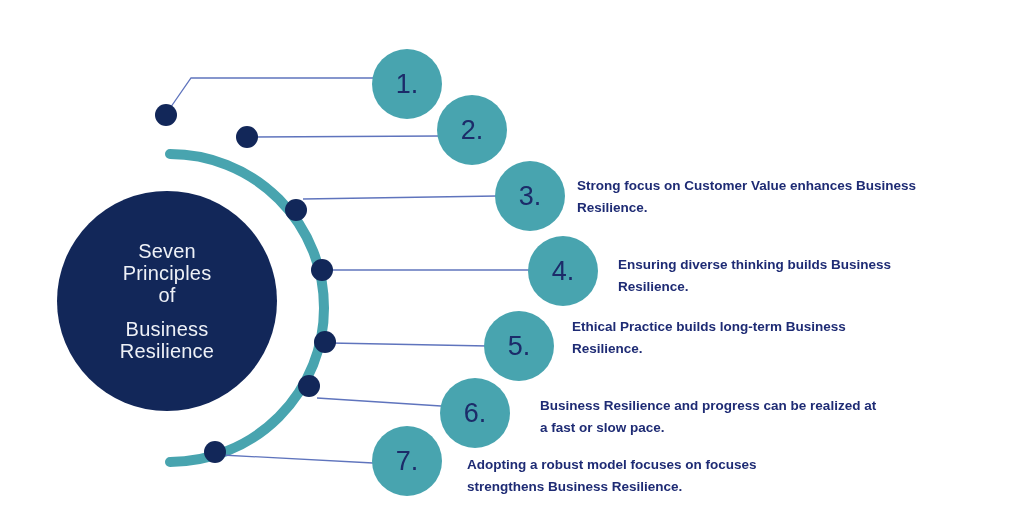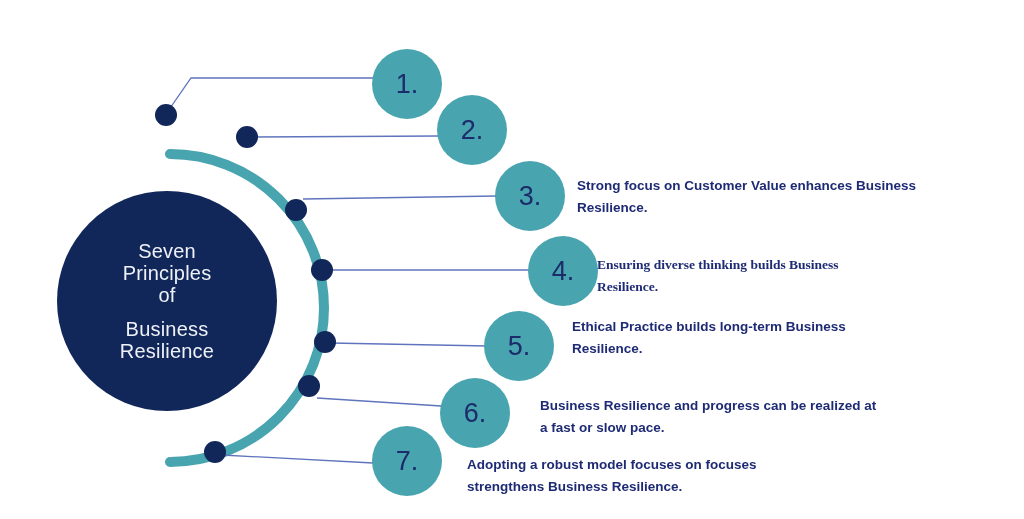--- a/index.html
+++ b/index.html
@@ -82,21 +82,21 @@
   <div class="bubble" style="left:495px;top:161px;">3.</div>
   <div class="bubble" style="left:528px;top:236px;">4.</div>
   <div class="bubble" style="left:484px;top:311px;">5.</div>
   <div class="bubble" style="left:440px;top:378px;">6.</div>
   <div class="bubble" style="left:372px;top:426px;">7.</div>
 
   <div class="desc" style="left:577px;top:175px;">
     <div>Strong focus on Customer Value enhances Business</div>
     <div>Resilience.</div>
   </div>
-  <div class="desc" style="left:597px;top:254px;font-family:Liberation Serif, serif;">
+  <div class="desc" style="left:618px;top:254px;">
     <div>Ensuring diverse thinking builds Business</div>
     <div>Resilience.</div>
   </div>
   <div class="desc" style="left:572px;top:316px;">
     <div>Ethical Practice builds long-term Business</div>
     <div>Resilience.</div>
   </div>
   <div class="desc" style="left:540px;top:395px;">
     <div>Business Resilience and progress can be realized at</div>
     <div>a fast or slow pace.</div>

